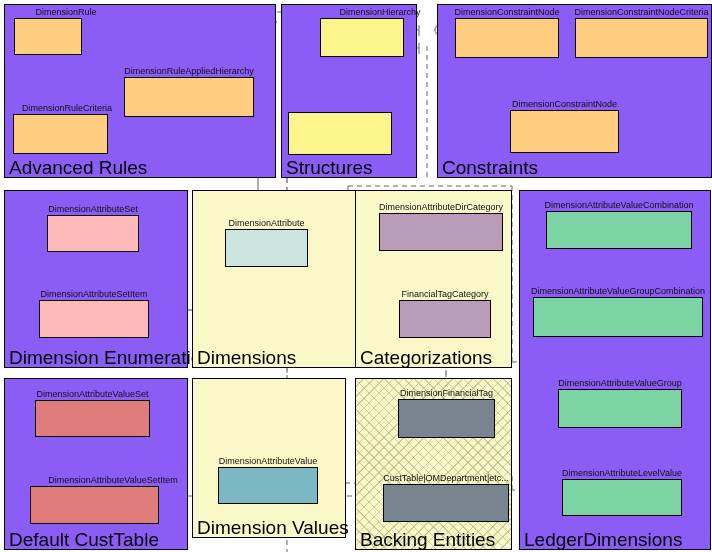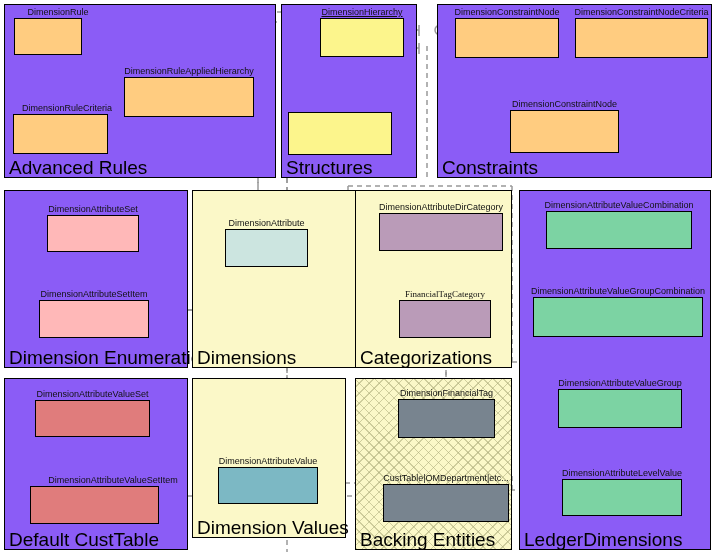--- a/index.html
+++ b/index.html
@@ -291,30 +291,30 @@
       <path d="M258 178 L258 190" stroke-dasharray="5,4"></path>
       <path d="M287 504 L287 552" stroke-dasharray="5,4"></path>
       <path d="M287 160 L287 12" stroke-dasharray="5,4"></path>
     </g>
   </svg>
 
   <div id="groups-layer">
       <div class="panel white" style="left: 4px; top: 4px; width: 272px; height: 174px;">
         <div class="panel-title">Advanced Rules</div>
       </div>
-      <div class="entity-label" style="left: 48px; top: 7px; padding-left: 20px;">DimensionRule</div>
+      <div class="entity-label" style="left: 56px; top: 7px; padding-left: 20px;">DimensionRule</div>
       <div class="entity" style="left: 14px; top: 18px; width: 68px; height: 37px; background: rgb(255, 204, 128);"></div>
       <div class="entity-label" style="left: 189px; top: 66px;">DimensionRuleAppliedHierarchy</div>
       <div class="entity" style="left: 124px; top: 77px; width: 130px; height: 40px; background: rgb(255, 204, 128);"></div>
       <div class="entity-label" style="left: 60.5px; top: 103px; padding-left: 13px;">DimensionRuleCriteria</div>
       <div class="entity" style="left: 13px; top: 114px; width: 95px; height: 40px; background: rgb(255, 204, 128);"></div>
       <div class="panel white" style="left: 281px; top: 4px; width: 136px; height: 174px;">
         <div class="panel-title">Structures</div>
       </div>
-      <div class="entity-label" style="left: 362px; top: 7px; text-decoration: underline;">DimensionHierarchy</div>
+      <div class="entity-label" style="left: 380px; top: 7px;">DimensionHierarchy</div>
       <div class="entity" style="left: 320px; top: 18px; width: 84px; height: 39px; background: rgb(252, 245, 140);"></div>
       <div class="entity-label" style="left: 340px; top: 113px; text-align: right;">DimensionHierarchyLevel</div>
       <div class="entity" style="left: 288px; top: 112px; width: 104px; height: 43px; background: rgb(252, 245, 140);"></div>
       <div class="panel white" style="left: 437px; top: 4px; width: 275px; height: 174px;">
         <div class="panel-title">Constraints</div>
       </div>
       <div class="entity-label" style="left: 507px; top: 7px;">DimensionConstraintNode</div>
       <div class="entity" style="left: 455px; top: 18px; width: 104px; height: 40px; background: rgb(255, 204, 128);"></div>
       <div class="entity-label" style="left: 641.5px; top: 7px;">DimensionConstraintNodeCriteria</div>
       <div class="entity" style="left: 575px; top: 18px; width: 133px; height: 40px; background: rgb(255, 204, 128);"></div>
@@ -330,21 +330,21 @@
       <div class="panel yellow" style="left: 192px; top: 190px; width: 180px; height: 178px;">
         <div class="panel-title">Dimensions</div>
       </div>
       <div class="entity-label" style="left: 266.5px; top: 218px;">DimensionAttribute</div>
       <div class="entity" style="left: 225px; top: 229px; width: 83px; height: 38px; background: rgb(204, 229, 224);"></div>
       <div class="panel yellow" style="left: 355px; top: 190px; width: 157px; height: 178px;">
         <div class="panel-title">Categorizations</div>
       </div>
       <div class="entity-label" style="left: 441px; top: 202px;">DimensionAttributeDirCategory</div>
       <div class="entity" style="left: 379px; top: 213px; width: 124px; height: 38px; background: rgb(186, 155, 184);"></div>
-      <div class="entity-label" style="left: 445px; top: 289px; font-family: Liberation Serif, serif;">FinancialTagCategory</div>
+      <div class="entity-label" style="left: 445px; top: 289px;">FinancialTagCategory</div>
       <div class="entity" style="left: 399px; top: 300px; width: 92px; height: 38px; background: rgb(186, 155, 184);"></div>
       <div class="panel white" style="left: 519px; top: 190px; width: 192px; height: 360px;">
         <div class="panel-title">LedgerDimensions</div>
       </div>
       <div class="entity-label" style="left: 619px; top: 200px;">DimensionAttributeValueCombination</div>
       <div class="entity" style="left: 546px; top: 211px; width: 146px; height: 38px; background: rgb(124, 211, 163);"></div>
       <div class="entity-label" style="left: 618px; top: 286px;">DimensionAttributeValueGroupCombination</div>
       <div class="entity" style="left: 533px; top: 297px; width: 170px; height: 40px; background: rgb(124, 211, 163);"></div>
       <div class="entity-label" style="left: 620px; top: 378px;">DimensionAttributeValueGroup</div>
       <div class="entity" style="left: 558px; top: 389px; width: 124px; height: 39px; background: rgb(124, 211, 163);"></div>

